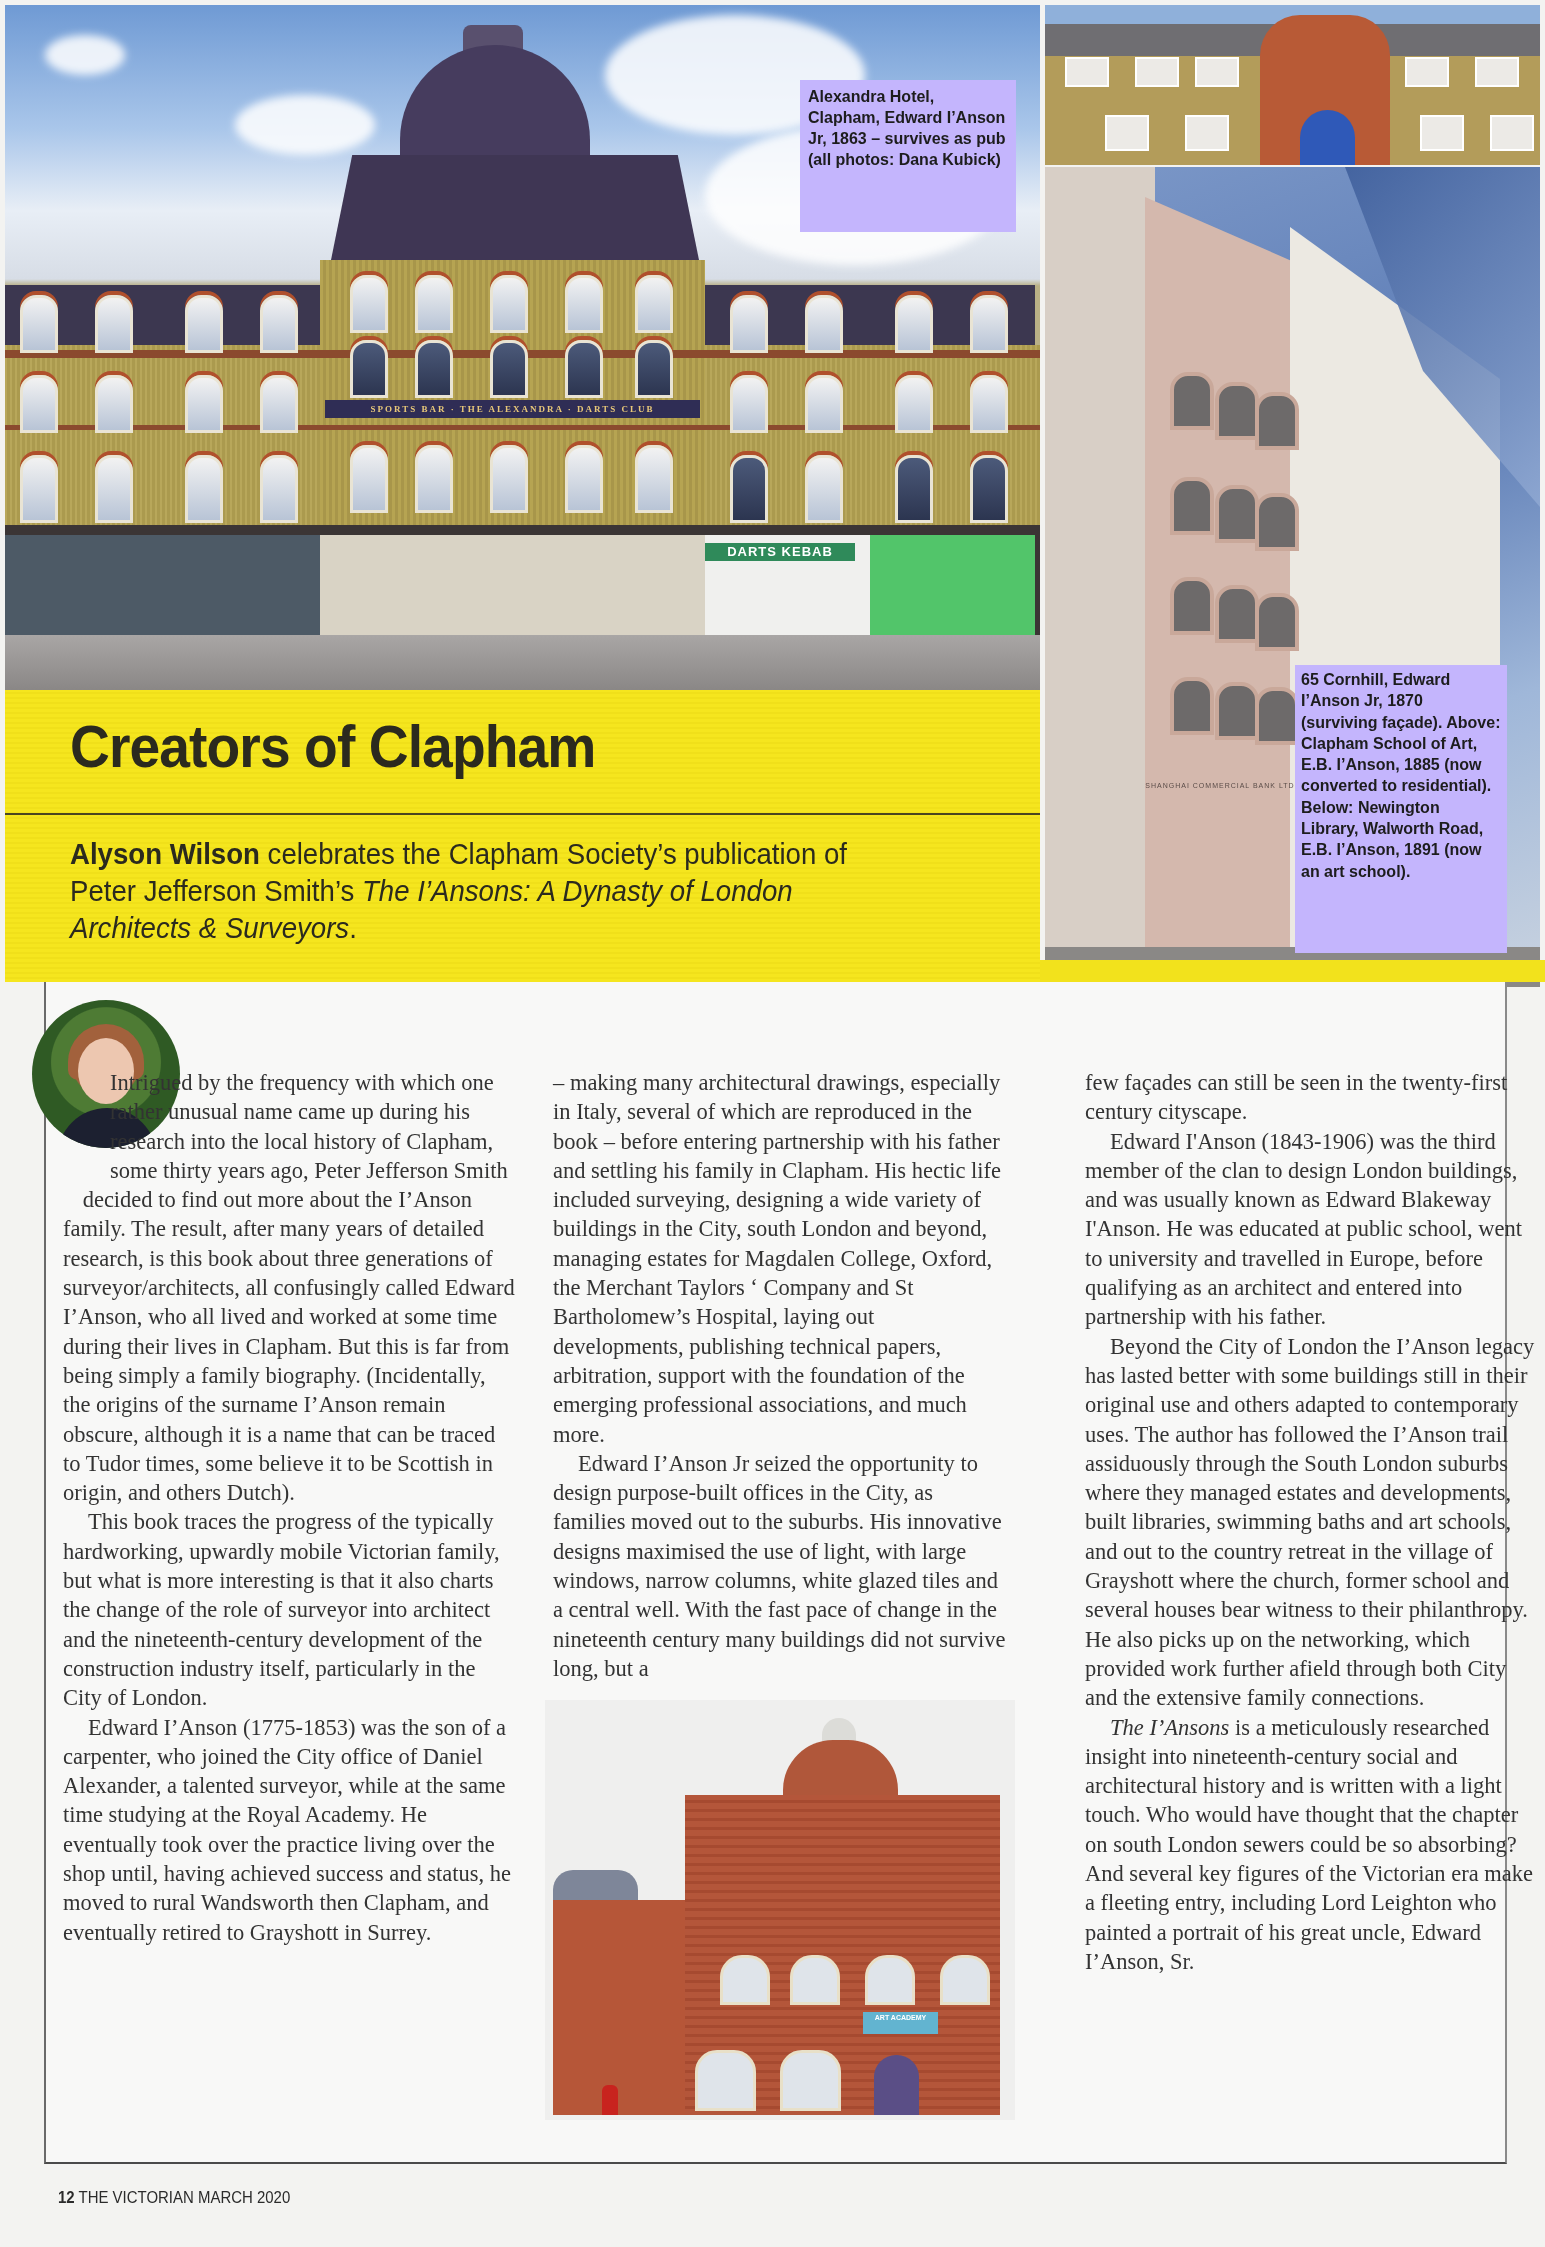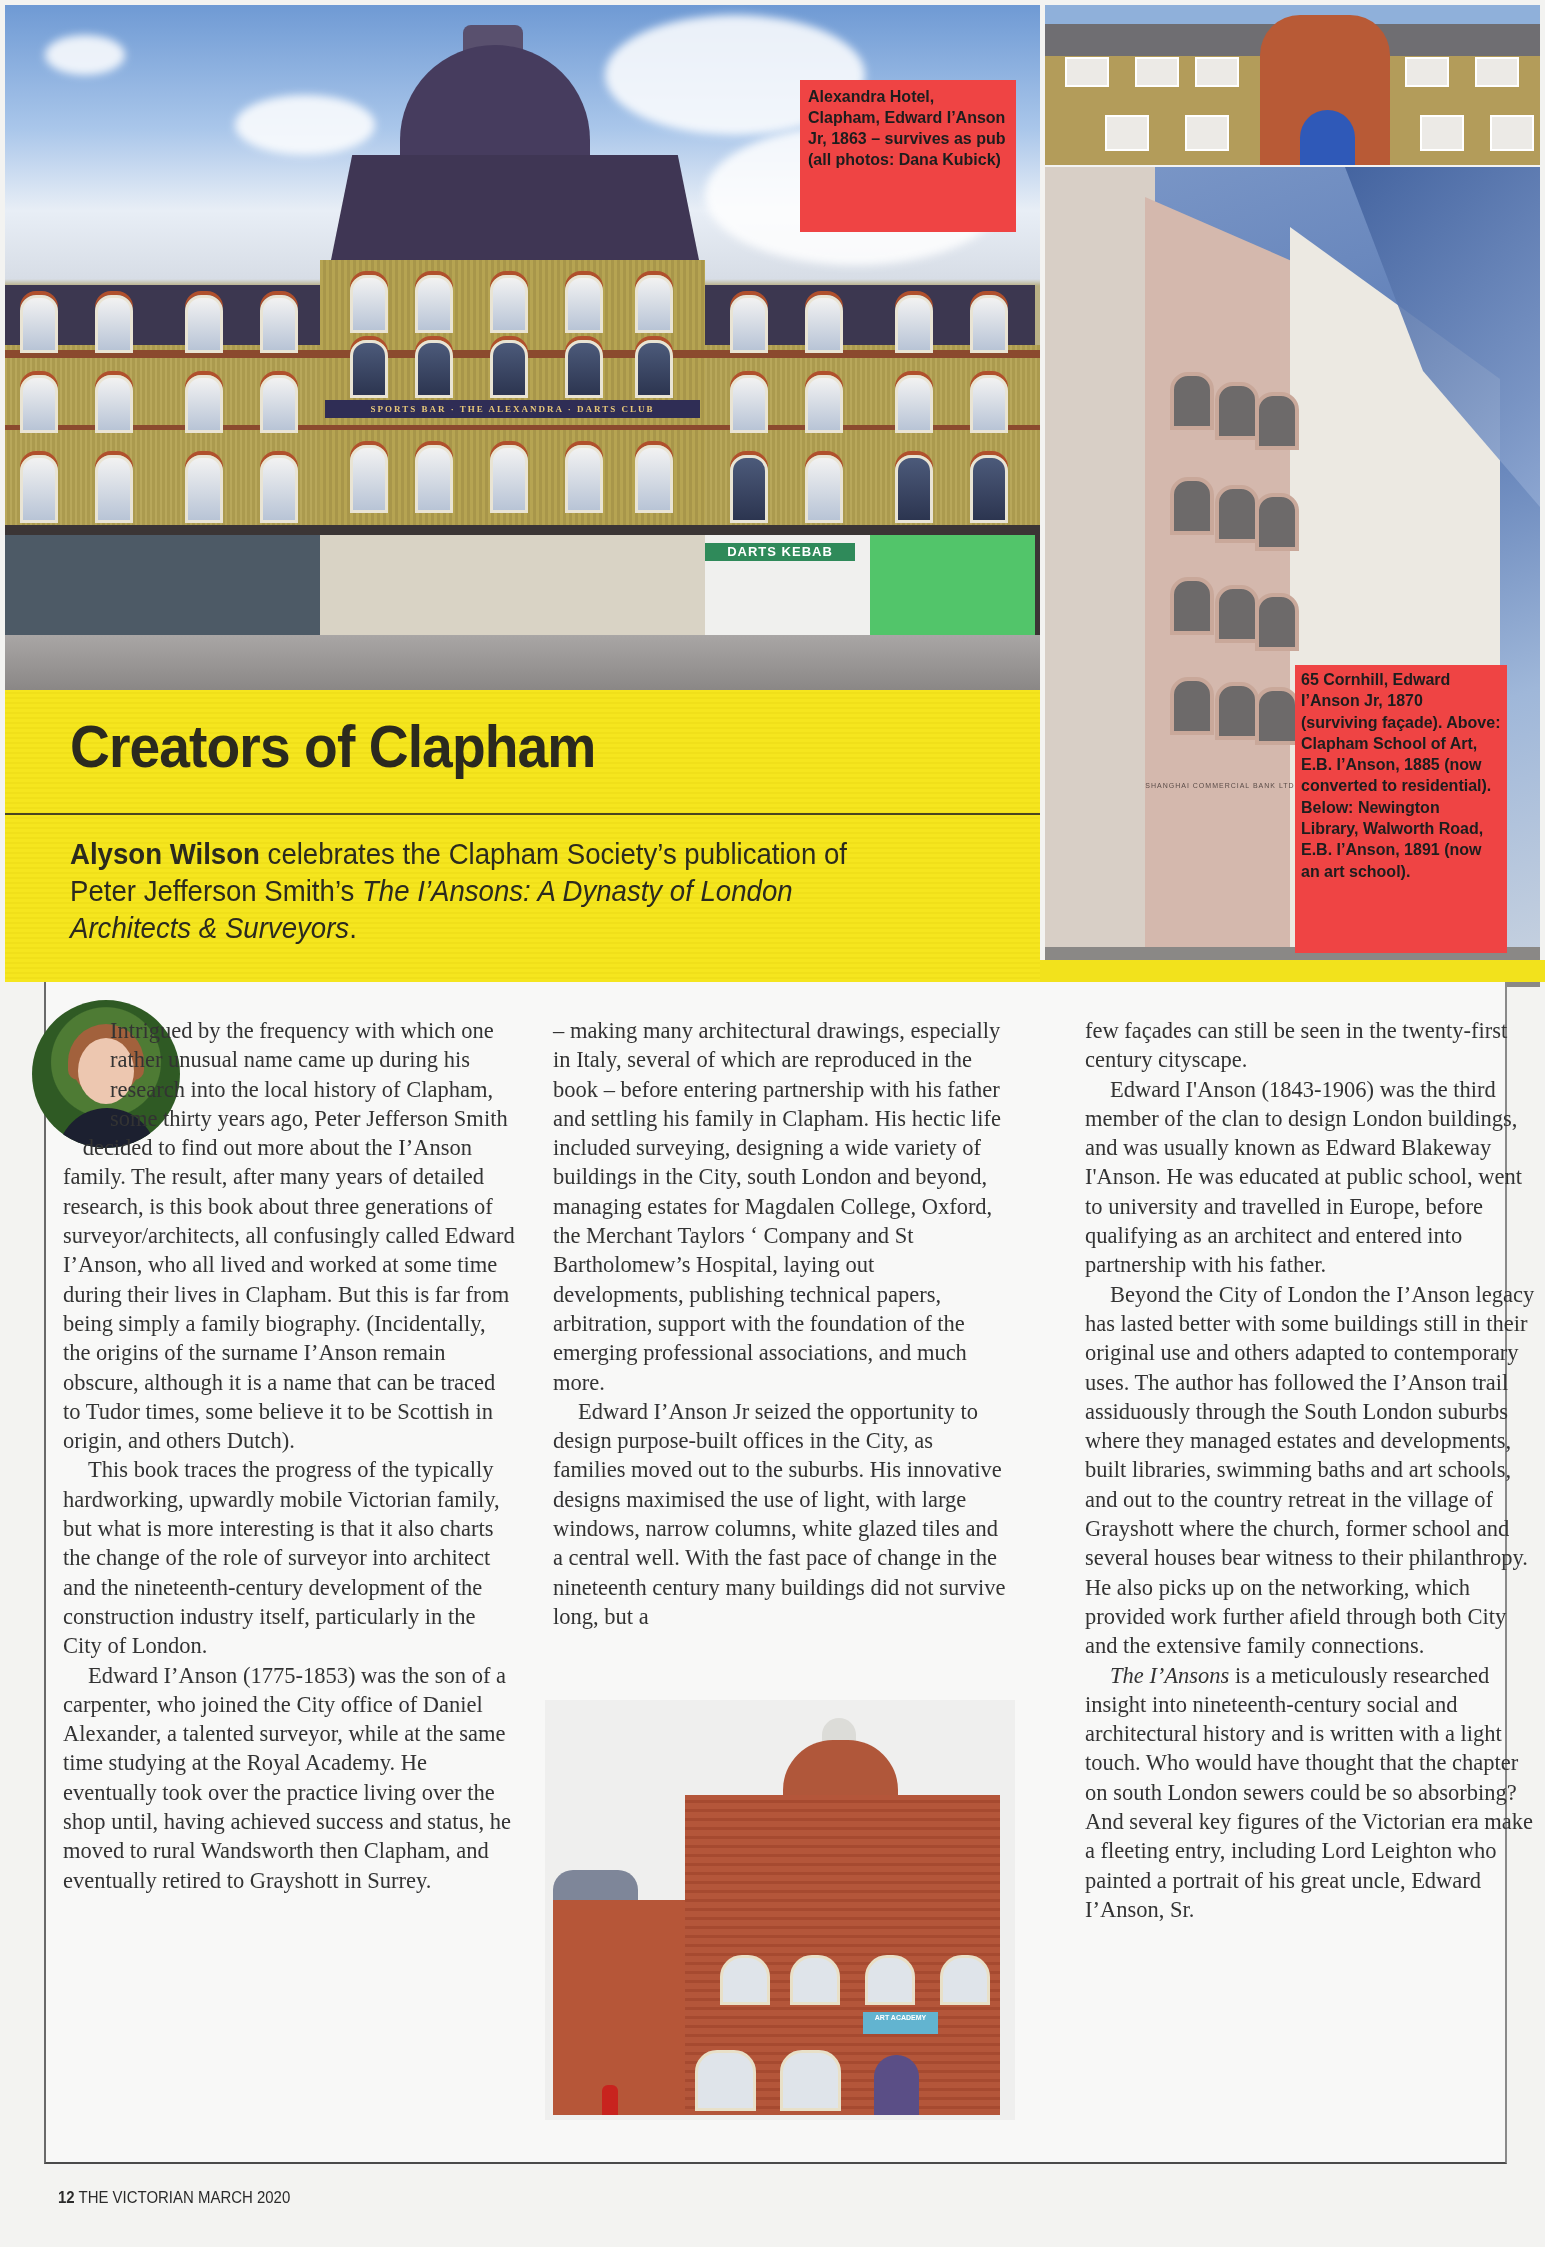--- a/index.html
+++ b/index.html
@@ -41,21 +41,21 @@
   }
   .ground { position: absolute; left: 0; top: 520px; width: 1035px; height: 110px; background: #3b3535; }
   .shopfront { position: absolute; top: 530px; height: 100px; }
   .kebab-sign {
     position: absolute; left: 700px; top: 538px; width: 150px; height: 18px;
     background: #2f8a5a; color: #fff; font: bold 13px "Liberation Sans", sans-serif;
     text-align: center; line-height: 18px; letter-spacing: 1px;
   }
   .pavement { position: absolute; left: 0; top: 630px; width: 1035px; height: 55px; background: linear-gradient(#a9a6a5, #8a8786); }
   .caption-box {
-    position: absolute; background: #ef4444; color: #1d1d1d;
+    position: absolute; background: #c4b5fd; color: #1d1d1d;
     font-family: "Liberation Sans", "DejaVu Sans", sans-serif; font-weight: bold;
   }
   .caption-hero { left: 800px; top: 80px; width: 200px; height: 140px; padding: 6px 8px; font-size: 16px; line-height: 21px; }
 
   
   .school-photo {
     position: absolute; left: 1045px; top: 5px; width: 495px; height: 160px; overflow: hidden;
     background: linear-gradient(180deg, #8fb0da 0 12%, #6f6e72 12% 32%, #b39c5a 32% 100%);
   }
   .school-centre { position: absolute; left: 215px; top: 10px; width: 130px; height: 150px; background: #b85a36; border-radius: 40px 40px 0 0; }
@@ -93,21 +93,21 @@
   .standfirst b { font-weight: bold; }
   .standfirst i { font-style: italic; }
 
   
   .article-box {
     position: absolute; left: 44px; top: 982px; width: 1459px; height: 1180px;
     border-left: 2px solid #6a6a6a; border-right: 2px solid #8a8a8a; border-bottom: 2px solid #4a4a4a;
     background: #f8f8f7;
   }
   .col {
-    position: absolute; top: 1016px; width: 455px;
+    position: absolute; top: 1068px; width: 455px;
     font-size: 22.5px; line-height: 29.3px; color: #333;
   }
   .col p { margin: 0; text-indent: 25px; }
   .col p.noindent { text-indent: 0; }
   .col-1 { left: 63px; }
   .col-2 { left: 553px; }
   .col-3 { left: 1043px; margin-left: 42px; }
   .col i { font-style: italic; }
   .author-photo {
     position: absolute; left: 32px; top: 1000px; width: 148px; height: 148px; border-radius: 50%;

